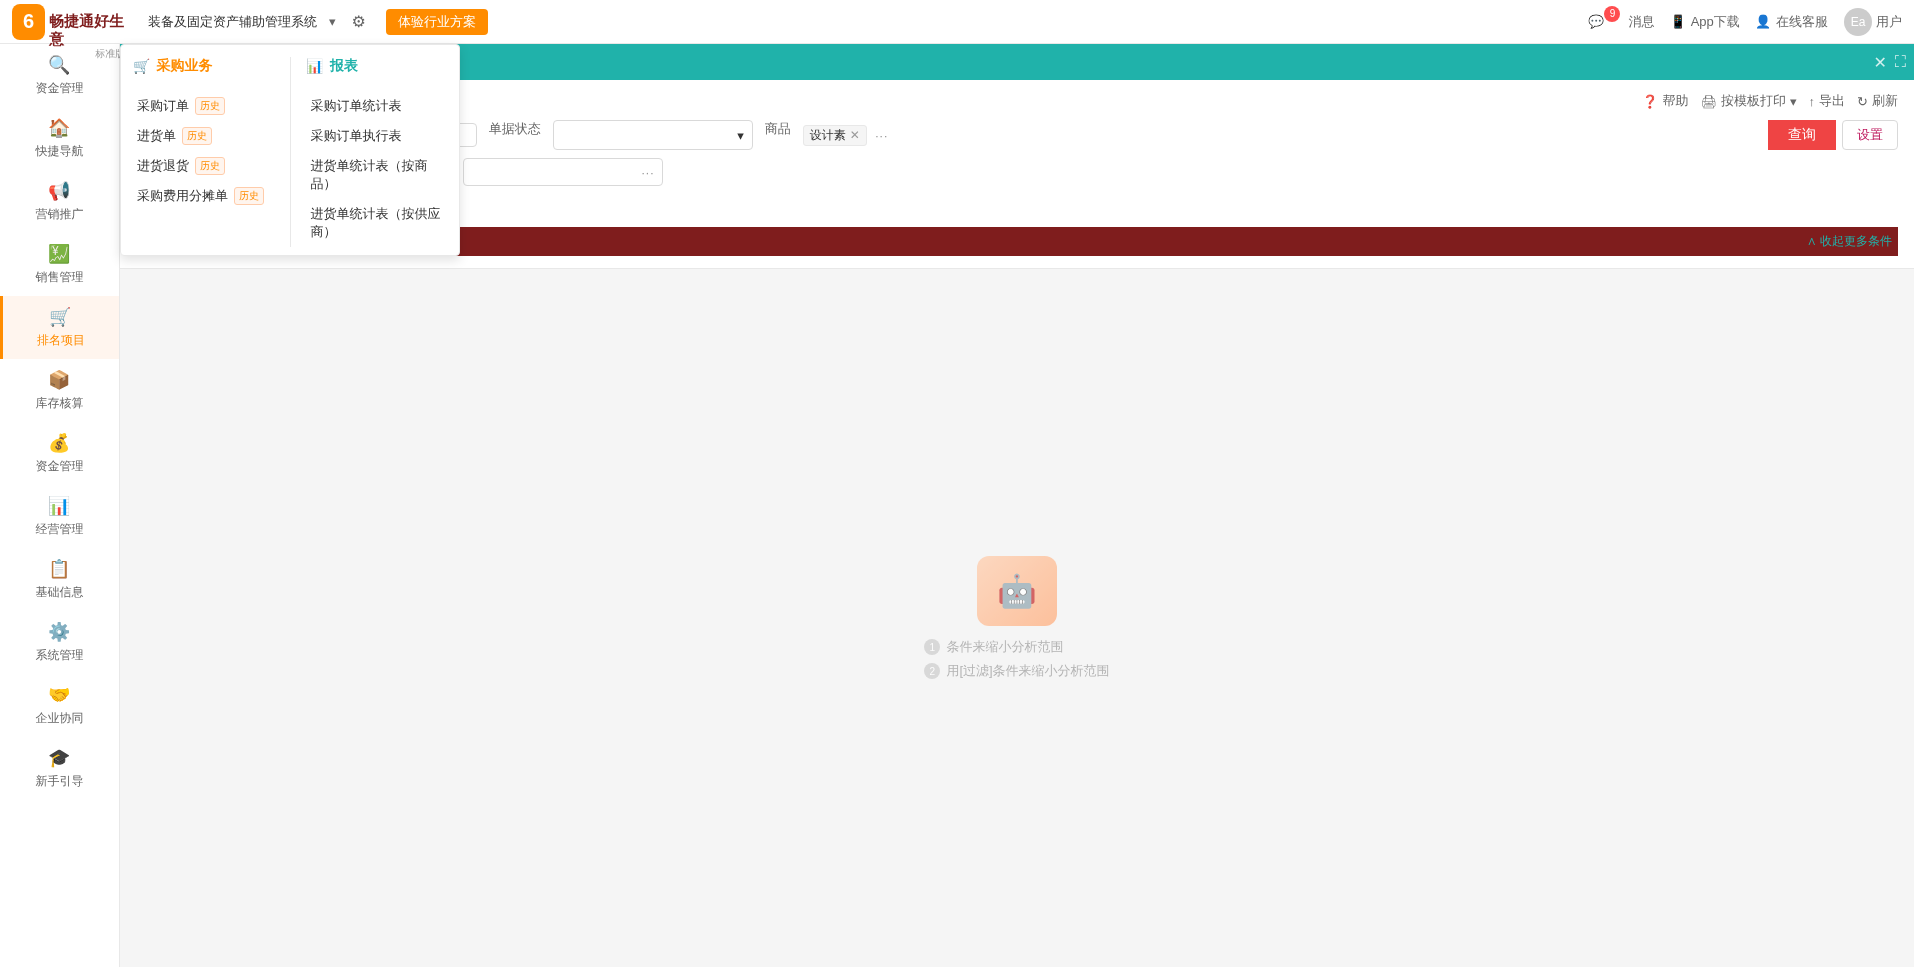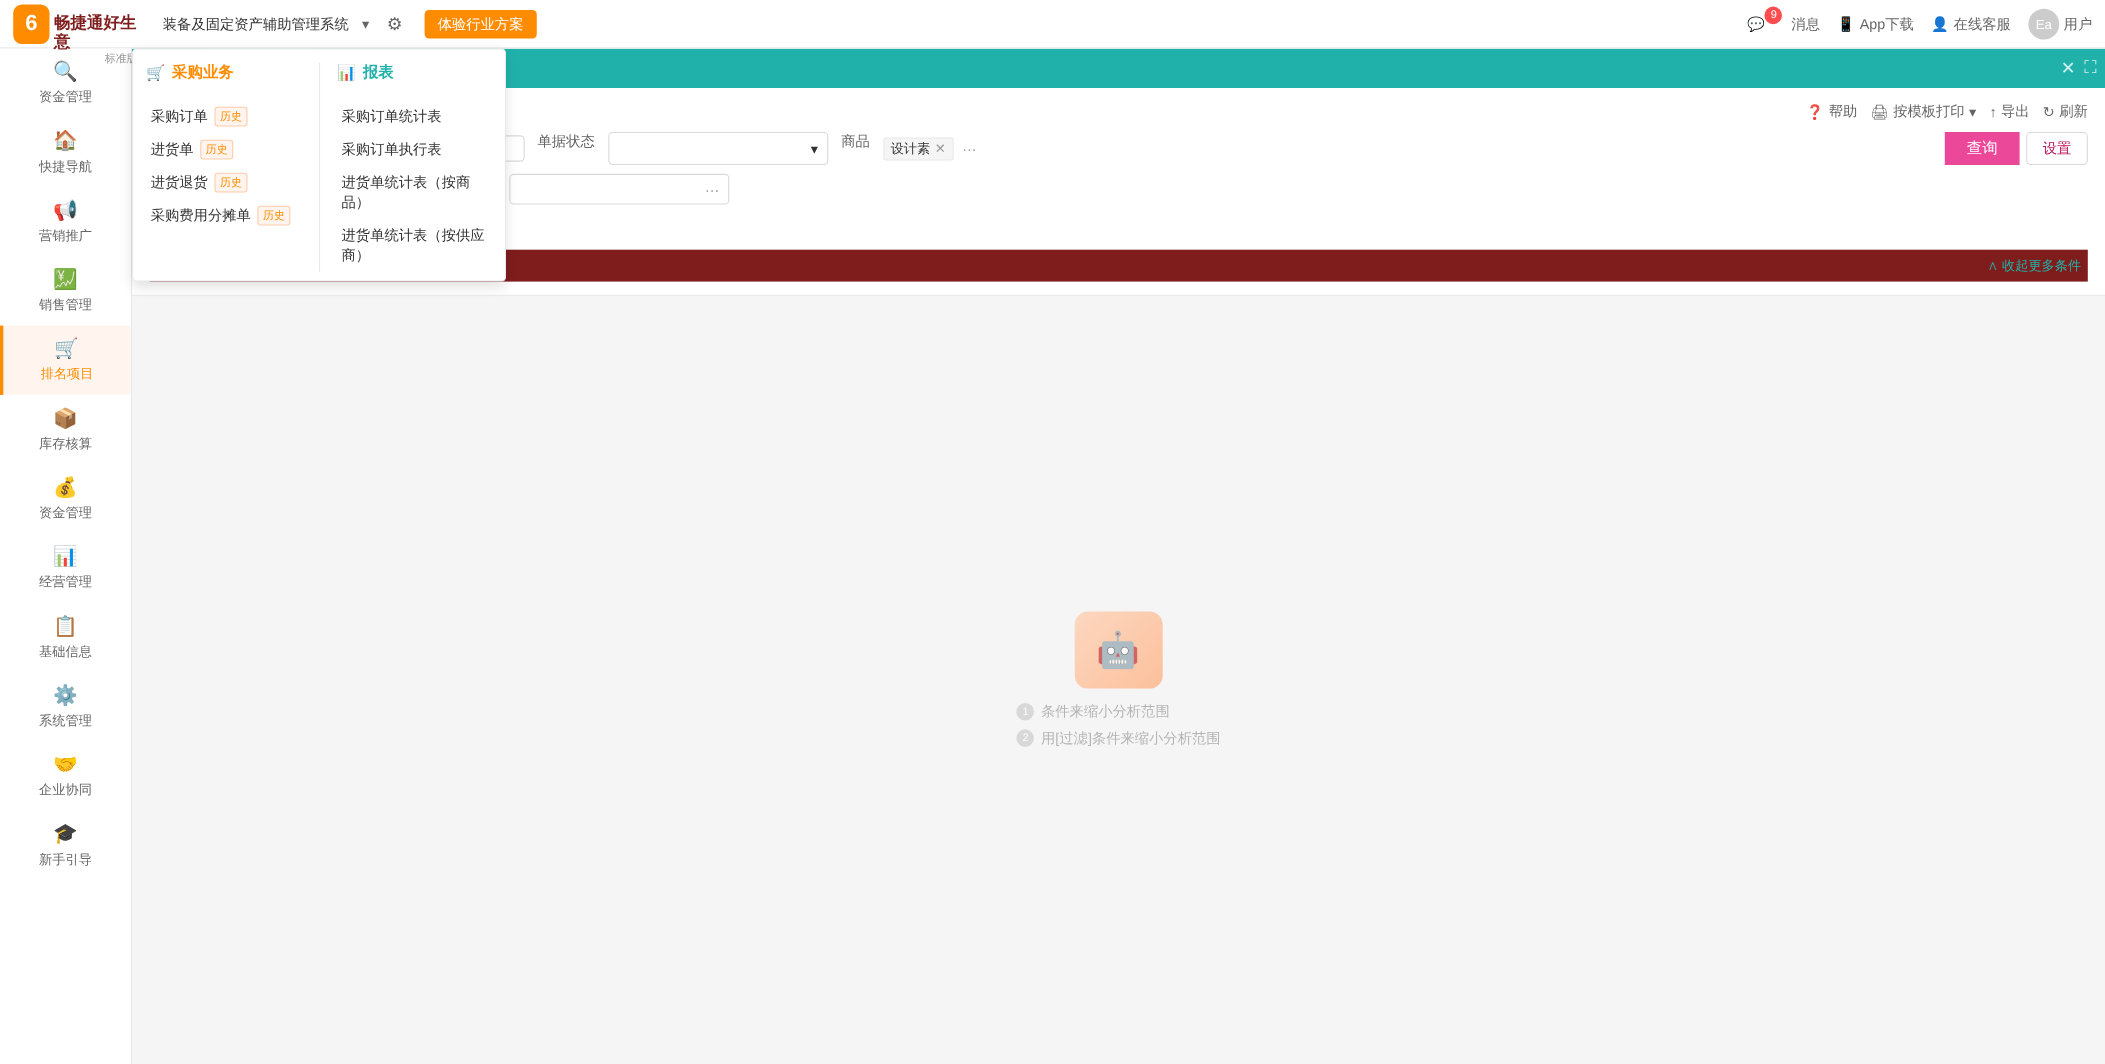--- a/index.html
+++ b/index.html
@@ -258,21 +258,21 @@
       background: #f5f5f5;
       border: 1px solid #e8e8e8;
       border-radius: 3px;
       padding: 1px 6px;
       font-size: 12px;
       gap: 4px;
     }
     .filter-tag-close { cursor: pointer; color: #999; }
     .filter-dots { color: #999; cursor: pointer; margin-left: 4px; }
     .search-btn {
-      background: #ec4899;
+      background: #ef4444;
       color: #fff;
       border: none;
       border-radius: 0;
       padding: 6px 20px;
       cursor: pointer;
       font-size: 14px;
       margin-left: auto;
     }
     .setting-btn {
       background: #fff;

